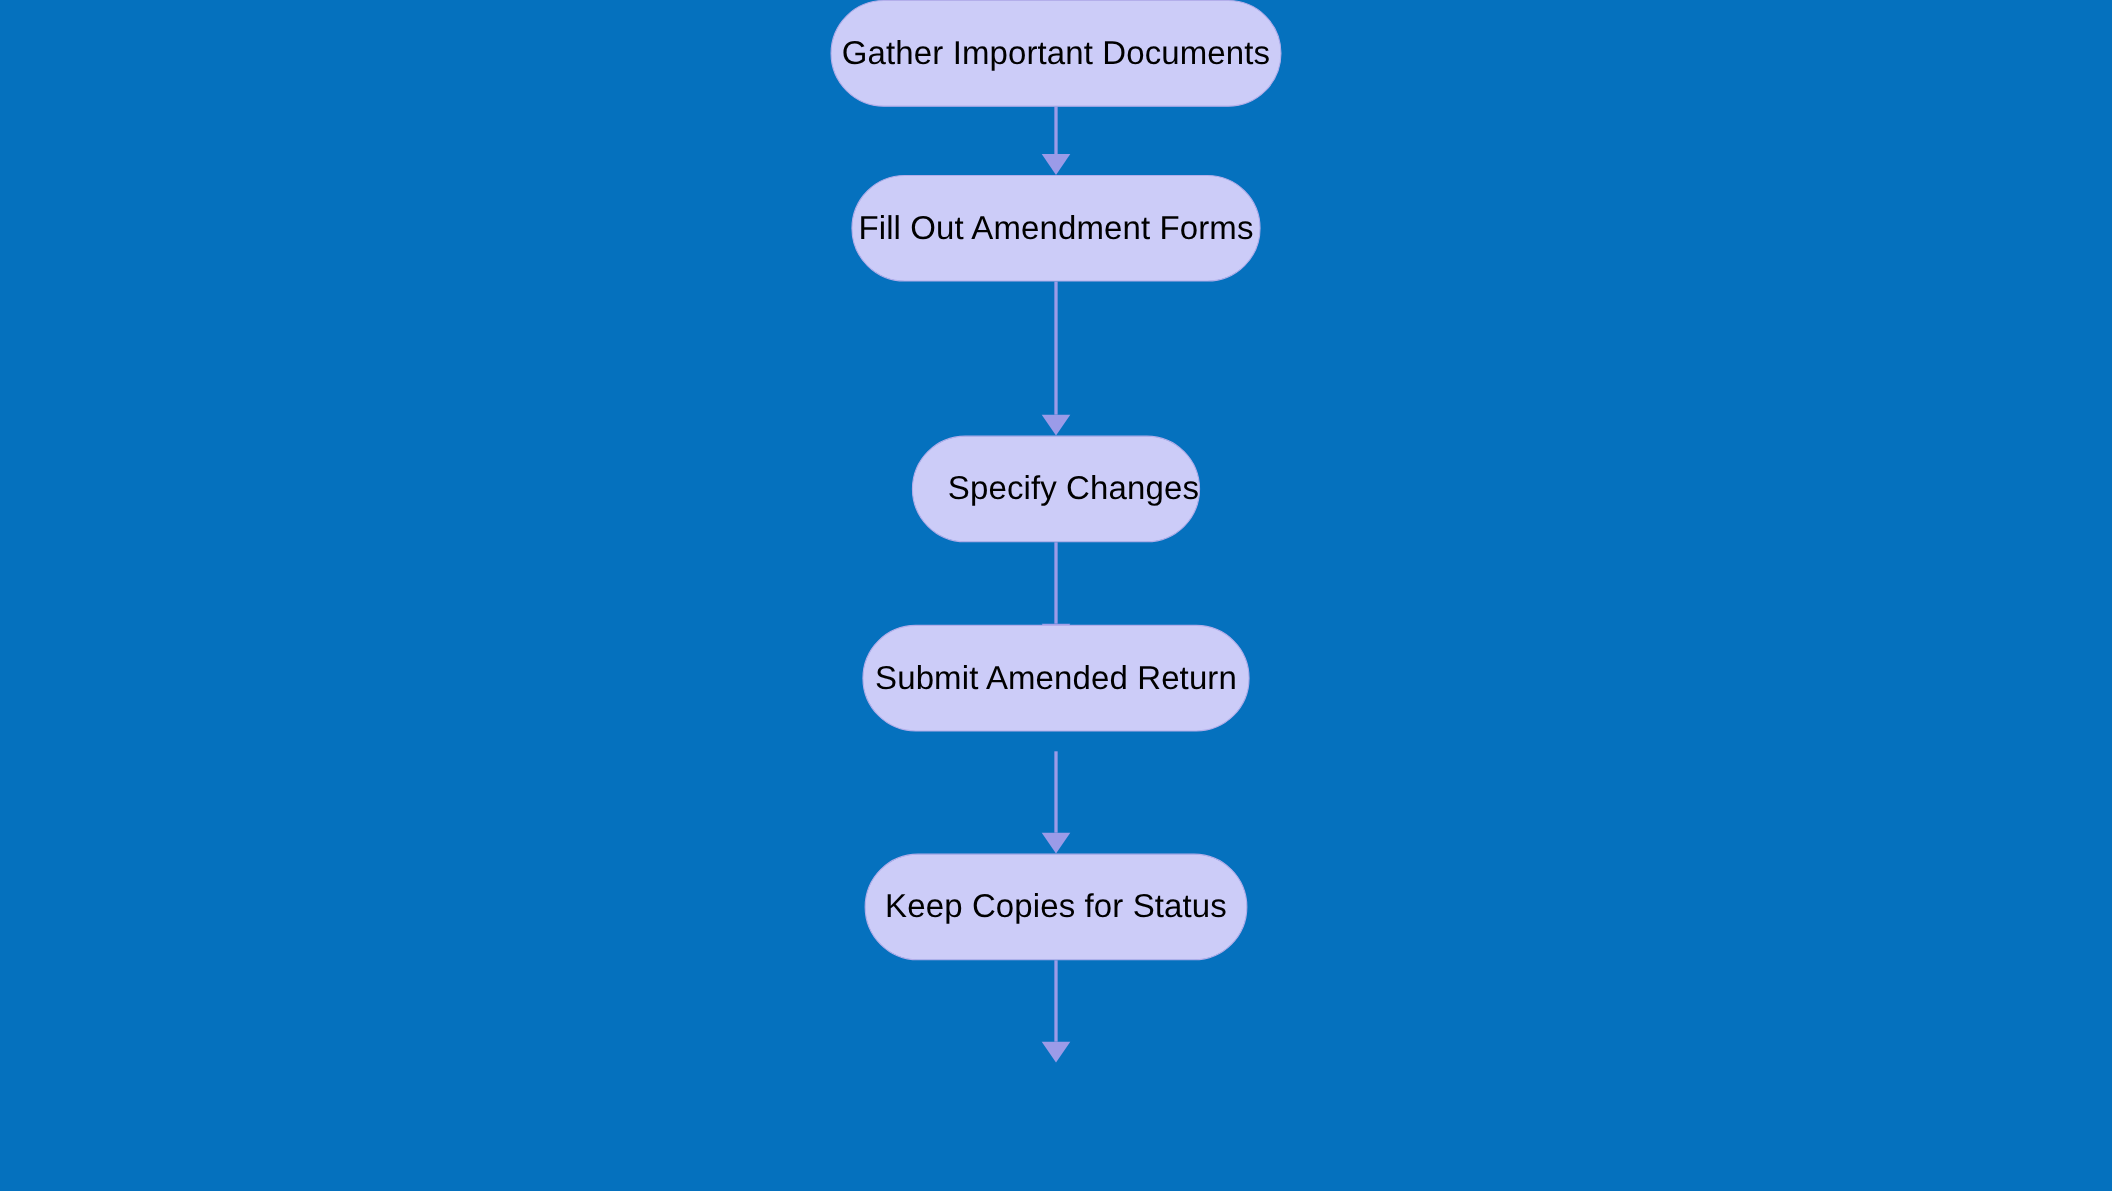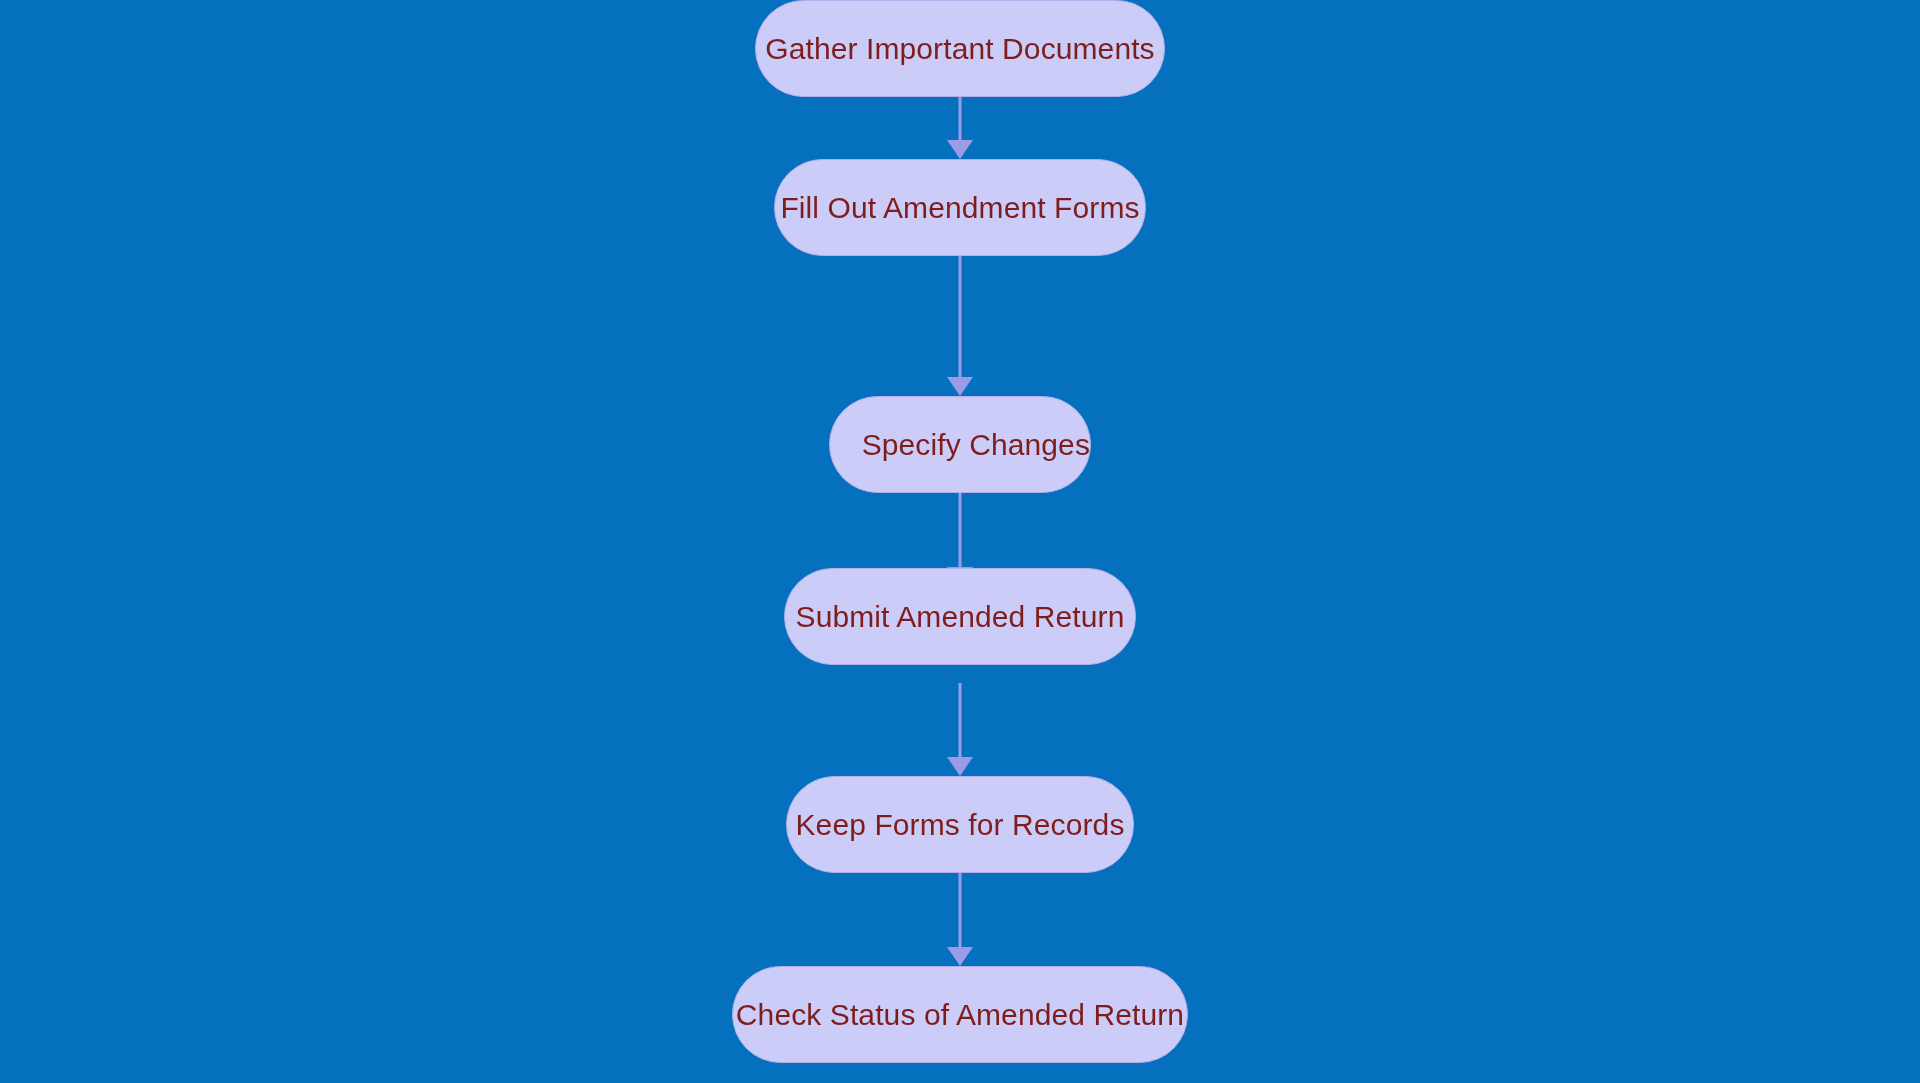--- a/index.html
+++ b/index.html
@@ -30,21 +30,21 @@
     display: flex;
     align-items: center;
     justify-content: center;
     background: #ccccf8;
     border: 1.6px solid #b3aeea;
     border-radius: 60px;
     height: 97px;
     z-index: 2;
   }
   .node-label {
-    color: #7f1d1d;
+    color: #000000;
     font-family: "Liberation Sans", sans-serif;
     font-size: 30px;
     font-weight: 400;
     letter-spacing: 0.1px;
     line-height: 1;
     white-space: nowrap;
     user-select: none;
   }
 
   .node-0 { width: 410px; top: 0px; }
@@ -130,25 +130,22 @@
   <div class="node node-3">
     <span class="node-label">Submit Amended Return</span>
   </div>
 
   <div class="connector conn-3">
     <div class="connector-line"></div>
     <div class="connector-head"></div>
   </div>
 
   <div class="node node-4">
-    <span class="node-label">Keep Forms for Records</span>
+    <span class="node-label">Keep Copies for Status</span>
   </div>
 
   <div class="connector conn-4">
     <div class="connector-line"></div>
     <div class="connector-head"></div>
   </div>
 
-  <div class="node node-5">
-    <span class="node-label">Check Status of Amended Return</span>
-  </div>
 
 </div>
 
 </body></html>

